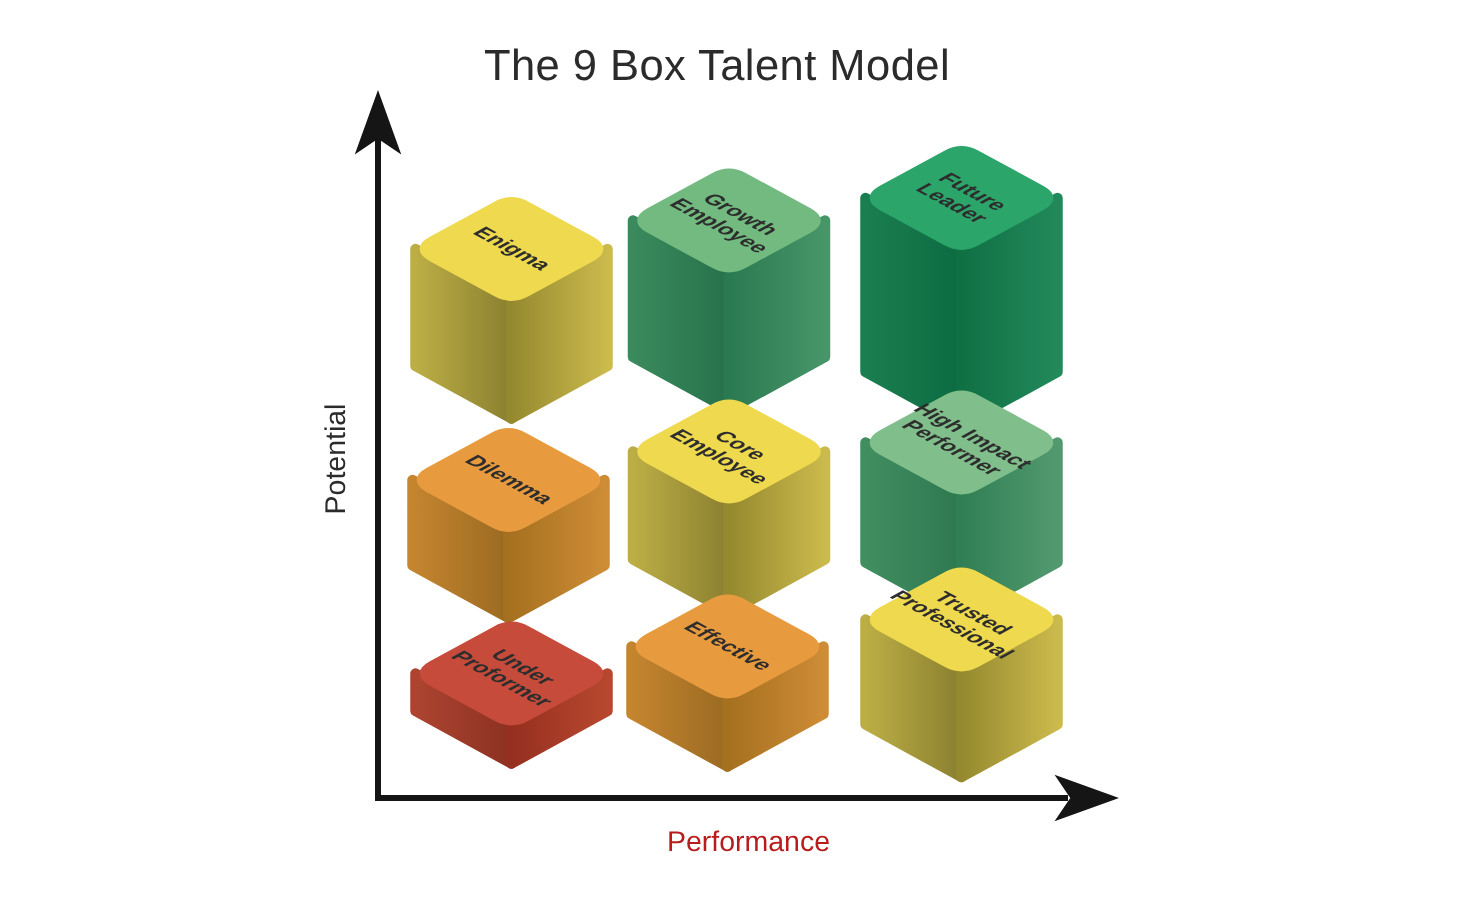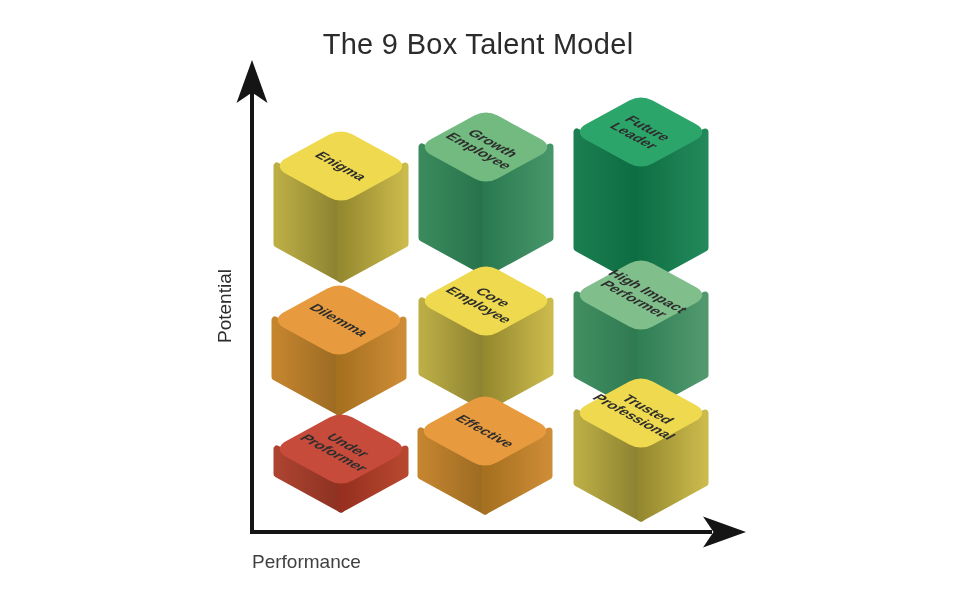--- a/index.html
+++ b/index.html
@@ -3,22 +3,22 @@
 <meta charset="utf-8">
 <style>
   html,body{margin:0;padding:0;background:#ffffff;}
   #stage{position:relative;width:980px;height:613px;background:#ffffff;overflow:hidden;
          font-family:"Liberation Sans", sans-serif;}
   #title{position:absolute;left:0;top:28px;width:956px;text-align:center;
          font-size:29px;font-weight:500;letter-spacing:0.3px;color:#2b2b2b;}
   #diagram-svg{position:absolute;left:0;top:0;}
   #y-label{position:absolute;left:225px;top:306px;transform:translate(-50%,-50%) rotate(-90deg);
            font-size:19px;color:#2b2b2b;white-space:nowrap;}
-  #x-label{position:absolute;left:252px;top:551px;width:494px;text-align:left;
-           font-size:19px;color:#404040;}
+  #x-label{position:absolute;left:252px;top:551px;width:494px;text-align:center;
+           font-size:19px;color:#b91c1c;}
 </style>
 </head>
 <body>
 
 <div id="stage">
   <svg id="diagram-svg" width="980" height="613" viewBox="0 0 980 613">
     <defs id="grad-defs">
         <linearGradient id="gl0" gradientUnits="userSpaceOnUse" x1="277" y1="205" x2="341" y2="205">
           <stop offset="0" stop-color="#BCAE45"></stop>
           <stop offset="1" stop-color="#8A7F30"></stop>

